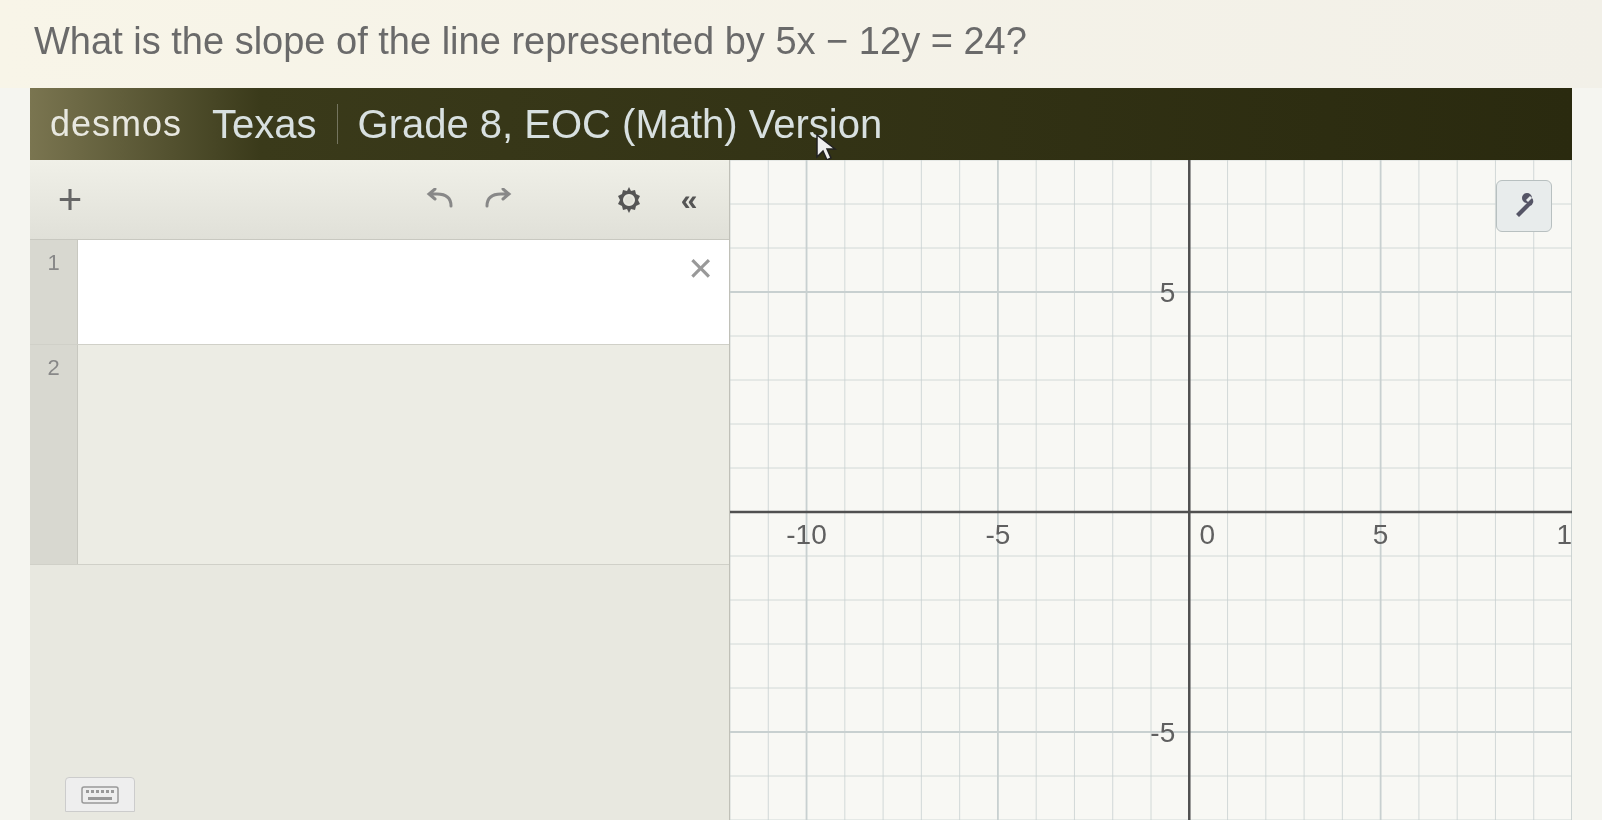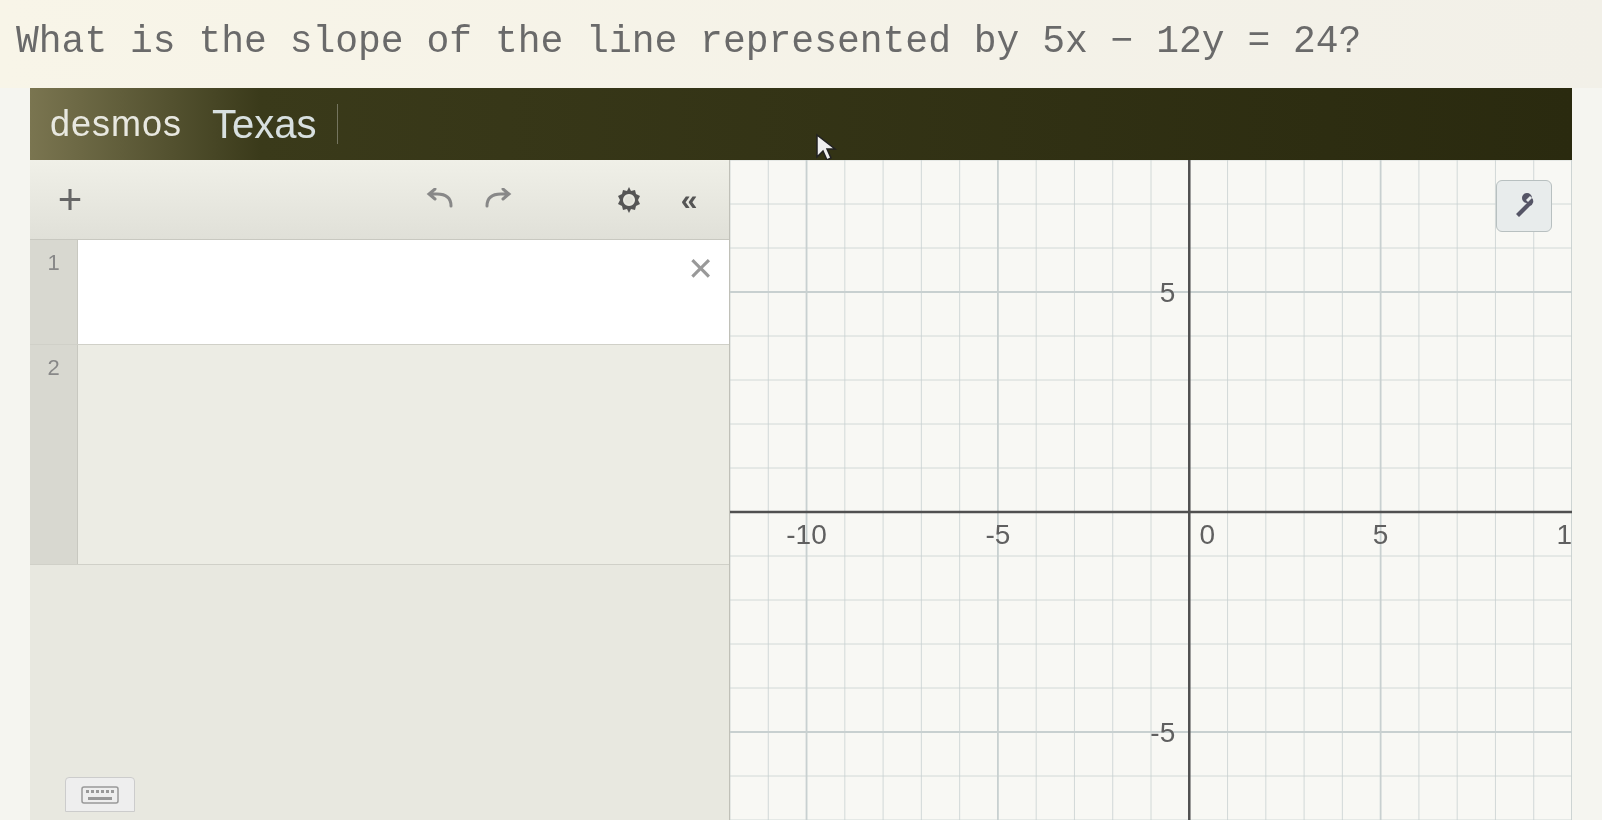--- a/index.html
+++ b/index.html
@@ -8,23 +8,22 @@
       box-sizing: border-box;
     }
     body {
       font-family: Arial, Helvetica, sans-serif;
       background: #f5f5f0;
       width: 1602px;
       height: 820px;
       overflow: hidden;
     }
     .question-area {
-      padding: 20px 30px 25px 16px;
+      padding: 20px 30px 25px 34px;
       background: linear-gradient(to right, #f8f5e8 0%, #f2f0e8 100%);
-      font-family: Liberation Mono, monospace;
     }
     .question-text {
       font-size: 38px;
       color: #6a6a6a;
       font-weight: 400;
     }
     .desmos-container {
       margin: 0 30px;
       position: relative;
     }
@@ -196,20 +195,21 @@
 
 <div class="question-area">
   <div class="question-text">What is the slope of the line represented by 5x − 12y = 24?</div>
 </div>
 
 <div class="desmos-container">
   <div class="desmos-header">
     <span class="desmos-logo">desmos</span>
     <span class="header-text">Texas</span>
     <span class="header-divider"></span>
+    <span class="header-text">Grade 8, EOC (Math) Version</span>
     <div class="cursor-arrow">
       <svg width="24" height="30" viewBox="0 0 24 30">
         <path d="M 2 2 L 2 24 L 8 18 L 12 27 L 16 25 L 12 16 L 20 16 Z" fill="#eee" stroke="#222" stroke-width="1.5"></path>
       </svg>
     </div>
   </div>
 
   <div class="desmos-body">
     <div class="expression-panel">
       <div class="expression-toolbar">

